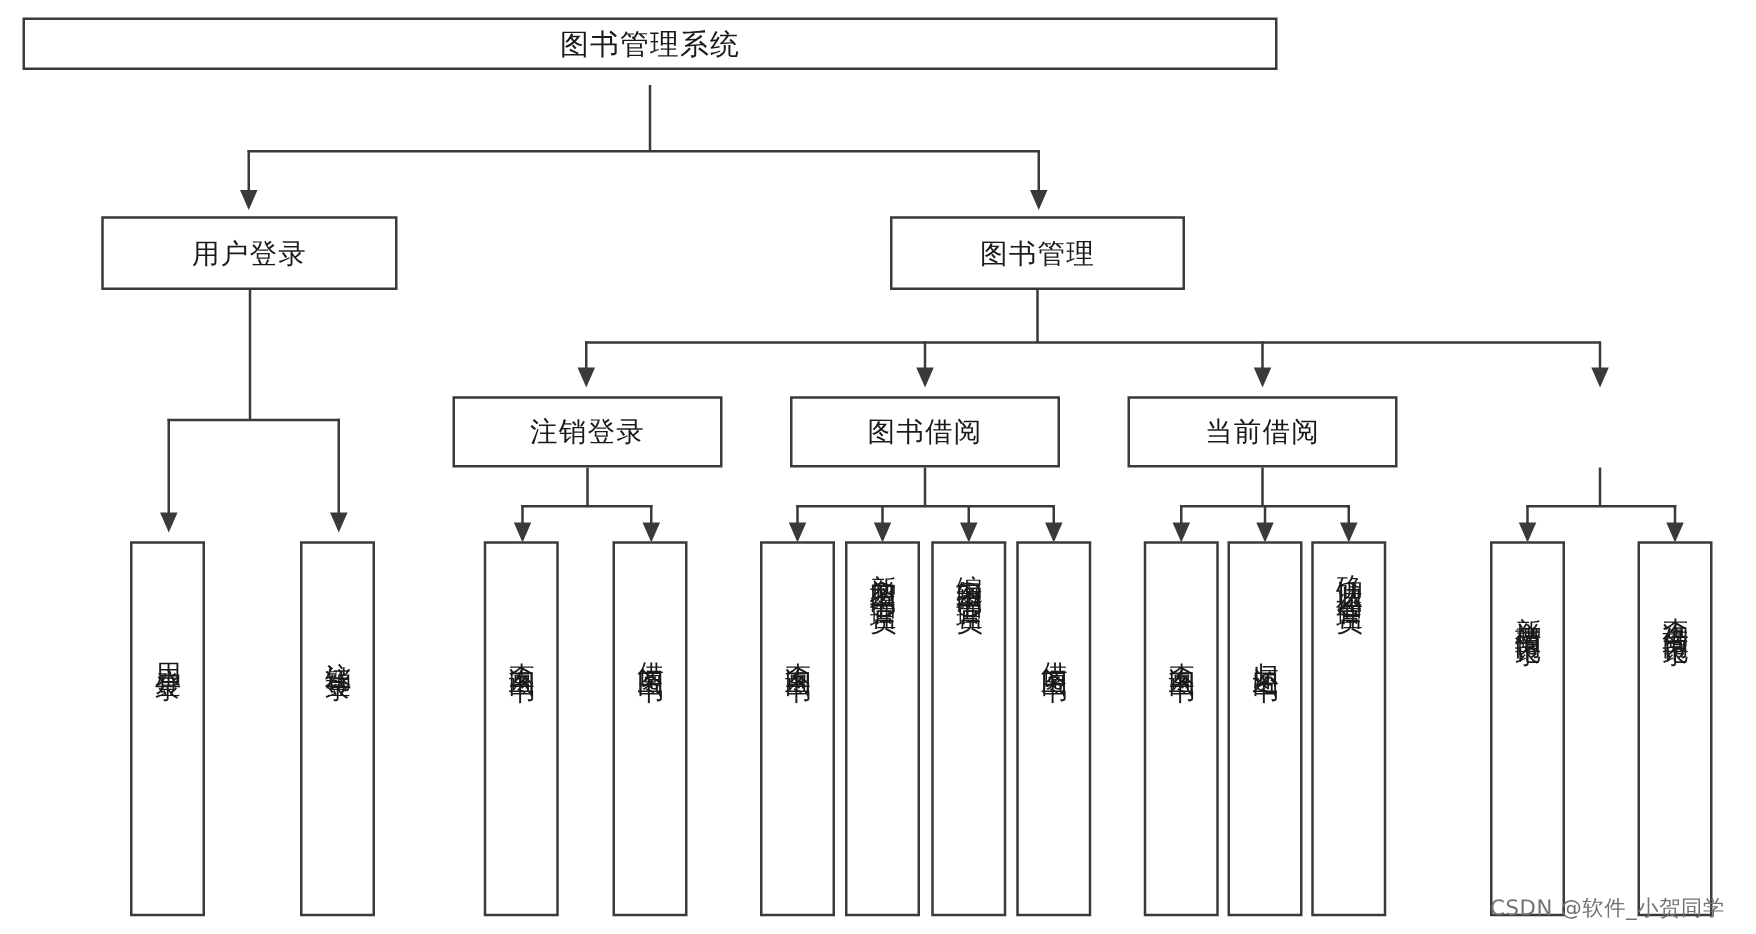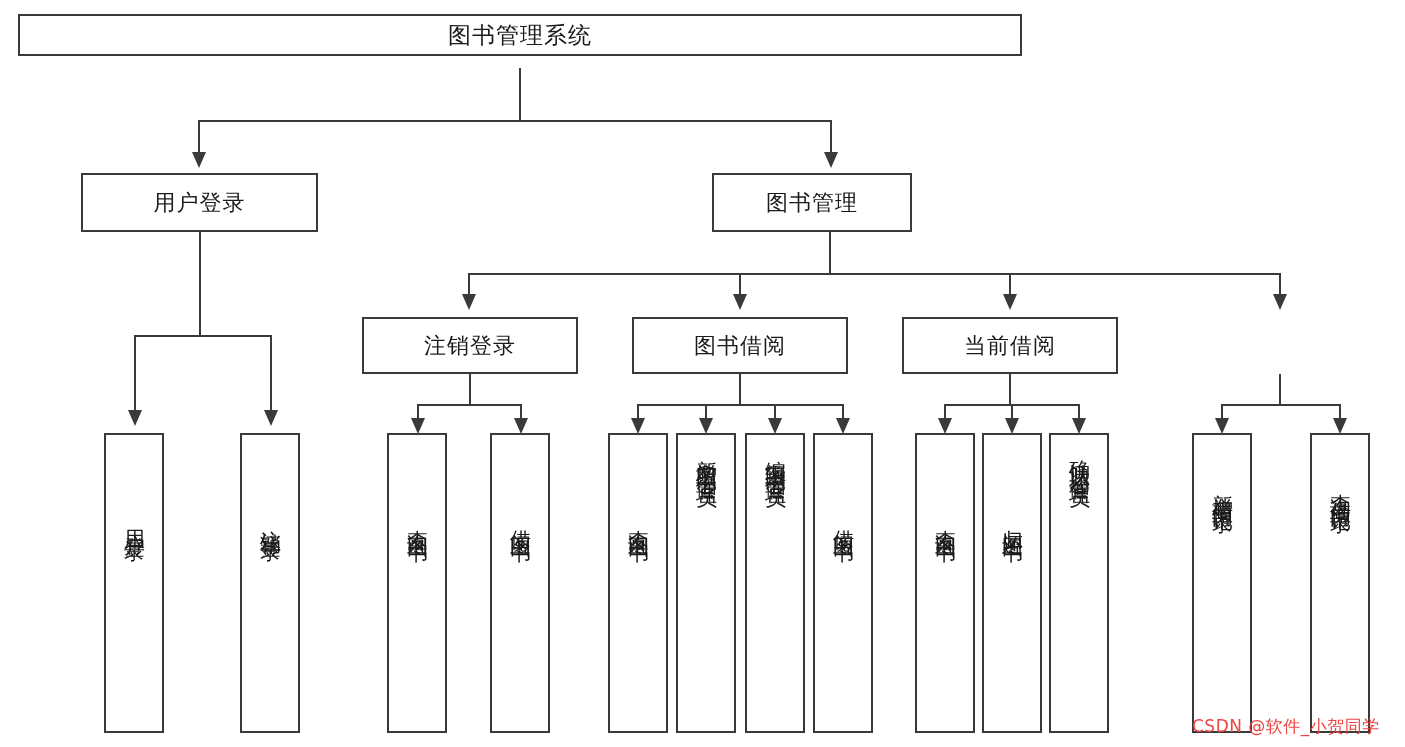--- a/index.html
+++ b/index.html
@@ -66,21 +66,21 @@
     width: 0;
     height: 0;
     border-left: 7px solid transparent;
     border-right: 7px solid transparent;
     border-top: 16px solid #3a3a3a;
   }
   
   #watermark {
     position: absolute;
     font-size: 17px;
-    color: #ef4444;
+    color: #737373;
     white-space: nowrap;
     letter-spacing: 0.5px;
     pointer-events: none;
   }
 </style>
 </head>
 <body>
 
 <div id="canvas">
 
@@ -94,21 +94,21 @@
 
   <div class="ln v" style="left:198px; top:120px; width:2px; height:33px;"></div>
   <div class="arrow" style="left:192px; top:152px;"></div>
 
   <div class="ln v" style="left:830px; top:120px; width:2px; height:33px;"></div>
   <div class="arrow" style="left:824px; top:152px;"></div>
 
   <div class="node horiz" style="left:81px; top:173px; width:237px; height:59px;">
     <span>用户登录</span>
   </div>
-  <div class="node horiz" style="left:712px; top:173px; width:200px; height:59px;">
+  <div class="node horiz" style="left:712px; top:173px; width:236px; height:59px;">
     <span>图书管理</span>
   </div>
 
   <div class="ln v" style="left:199px; top:232px; width:2px; height:104px;"></div>
   <div class="ln h" style="left:134px; top:335px; width:138px; height:2px;"></div>
   <div class="ln v" style="left:134px; top:335px; width:2px; height:76px;"></div>
   <div class="arrow" style="left:128px; top:410px;"></div>
   <div class="ln v" style="left:270px; top:335px; width:2px; height:76px;"></div>
   <div class="arrow" style="left:264px; top:410px;"></div>
 

